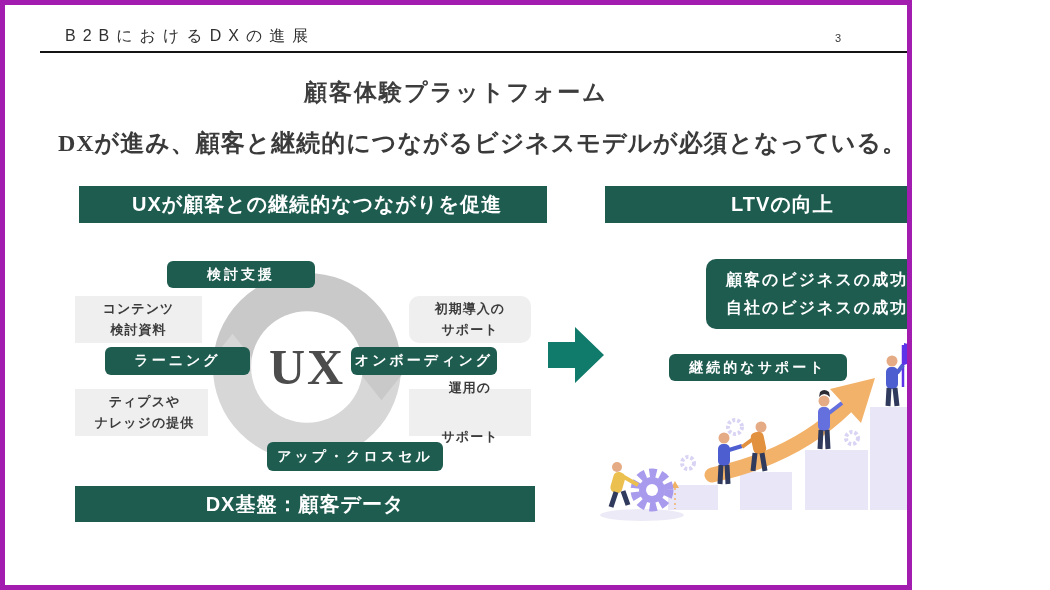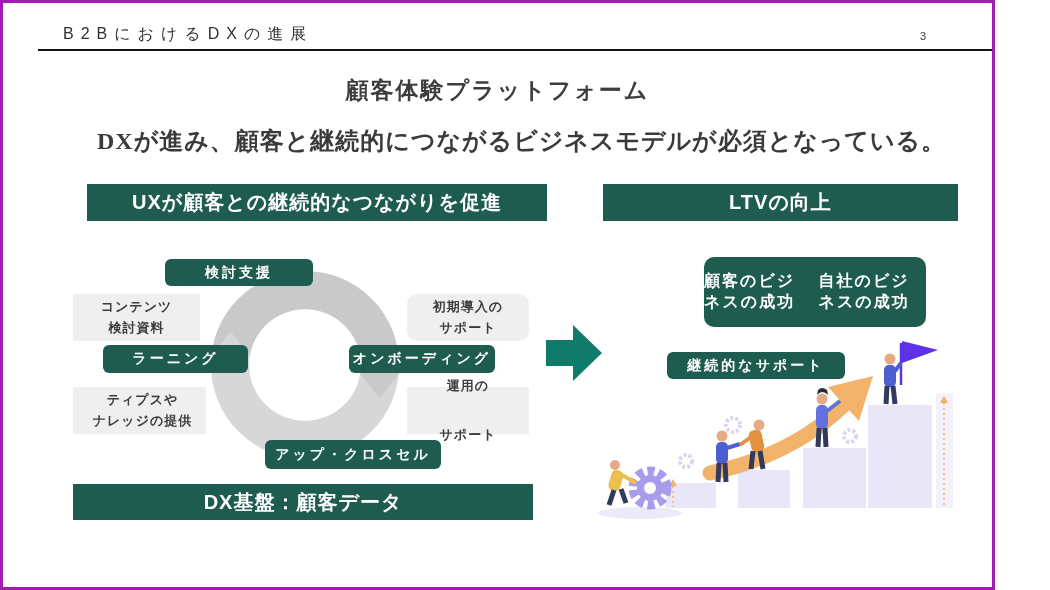--- a/index.html
+++ b/index.html
@@ -1,28 +1,28 @@
 <!DOCTYPE html>
 <html><head>
 <meta charset="utf-8">
 <style>
   html,body{margin:0;padding:0;background:#fff;}
-  .slide{position:relative;width:995px;height:590px;background:#fff;overflow:hidden;
-         font-family:"Liberation Sans","DejaVu Sans",sans-serif;border:3px solid #a21caf;box-sizing:border-box;}
+  .slide{position:relative;width:912px;height:590px;background:#fff;overflow:hidden;
+         font-family:"Liberation Sans","DejaVu Sans",sans-serif;border:5px solid #a21caf;box-sizing:border-box;}
   .hdr-title{position:absolute;left:60px;top:21px;font-size:16px;letter-spacing:7px;color:#303030;}
   .hdr-page{position:absolute;right:66px;top:27px;font-size:11px;color:#3a3a3a;}
   .hdr-rule{position:absolute;left:35px;top:46px;width:977px;border-top:2px solid #141414;}
   .slide-title{position:absolute;left:0;top:72px;width:100%;text-align:center;font-size:23px;
                font-weight:bold;color:#3d3d3d;letter-spacing:2px;}
-  .slide-subtitle{position:absolute;left:0;top:122px;width:100%;text-align:center;font-size:24px;
+  .slide-subtitle{position:absolute;left:0;top:122px;width:100%;text-align:right;font-size:24px;
                font-weight:bold;color:#3a3a3a;letter-spacing:1px;
-               font-family:"Liberation Serif","DejaVu Serif",serif;padding-left:24px;}
+               font-family:"Liberation Serif","DejaVu Serif",serif;}
   .bar{position:absolute;background:#1f5c50;color:#fff;font-weight:bold;font-size:20px;
        display:flex;align-items:center;justify-content:center;letter-spacing:1px;}
-  .bar-left{left:84px;top:181px;width:460px;height:37px;}
+  .bar-left{left:74px;top:181px;width:460px;height:37px;padding-left:8px;}
   .bar-right{left:600px;top:181px;width:355px;height:37px;}
   .bar-footer{left:70px;top:481px;width:460px;height:36px;}
   .pill{position:absolute;background:#1f5c50;color:#fff;border-radius:6px;font-weight:bold;
         font-size:14px;letter-spacing:3px;display:flex;align-items:center;justify-content:center;
         font-family:"Liberation Serif","DejaVu Serif",serif;}
   .pill-top{left:162px;top:256px;width:148px;height:27px;}
   .pill-left{left:100px;top:342px;width:145px;height:28px;}
   .pill-right{left:346px;top:342px;width:146px;height:28px;}
   .pill-bottom{left:262px;top:437px;width:176px;height:29px;}
   .graybox{position:absolute;background:#efefef;color:#3c3c3c;font-size:13px;font-weight:bold;
@@ -32,21 +32,21 @@
   .gb-tr{left:404px;top:291px;width:122px;height:47px;border-radius:10px;}
   .gb-bl{left:70px;top:384px;width:127px;height:47px;padding-left:6px;}
   .gb-br{left:404px;top:384px;width:122px;height:47px;gap:29px;}
   .cycle-wrap{position:absolute;left:204px;top:264px;width:196px;height:196px;}
   .ux-label{position:absolute;left:204px;top:264px;width:196px;height:196px;display:flex;
         align-items:center;justify-content:center;font-size:50px;color:#4c4c4c;letter-spacing:2px;
         font-family:"Liberation Serif","DejaVu Serif",serif;font-weight:bold;}
   .flow-arrow{position:absolute;left:543px;top:320px;width:56px;height:60px;}
   .success-box{position:absolute;left:701px;top:254px;width:222px;height:70px;background:#1f5c50;
         border-radius:10px;color:#fff;font-weight:bold;font-size:16px;letter-spacing:2px;
-        display:flex;flex-direction:row;align-items:center;justify-content:center;gap:7px;
+        display:flex;flex-direction:column;align-items:center;justify-content:center;gap:7px;
         font-family:"Liberation Serif","DejaVu Serif",serif;}
   .pill-support{left:648px;top:349px;width:178px;height:27px;margin-left:16px;}
   .illus{position:absolute;left:595px;top:330px;width:365px;height:195px;}
 </style>
 </head>
 <body>
 
 <div class="slide">
 
   <div class="hdr-title">B2BにおけるDXの進展</div>
@@ -64,20 +64,21 @@
       <path d="M 176 100 A 76 76 0 0 1 24 100" fill="none" stroke="#d7d7d7" stroke-width="40"></path>
       <g transform="translate(176,104)">
           <polygon points="0,30 -27,-4 27,-4" fill="#c9c9c9"></polygon>
         </g>
       <g transform="translate(24,96) rotate(180)">
           <polygon points="0,30 -27,-4 27,-4" fill="#d7d7d7"></polygon>
         </g>
       <circle cx="100" cy="100" r="57" fill="#ffffff"></circle>
     </svg>
   </div>
+  <div class="ux-label">UX</div>
 
   <div class="pill pill-top">検討支援</div>
   <div class="pill pill-left">ラーニング</div>
   <div class="pill pill-right">オンボーディング</div>
   <div class="pill pill-bottom">アップ・クロスセル</div>
 
   <div class="graybox gb-tl">
     <span>コンテンツ</span>
     <span>検討資料</span>
   </div>

